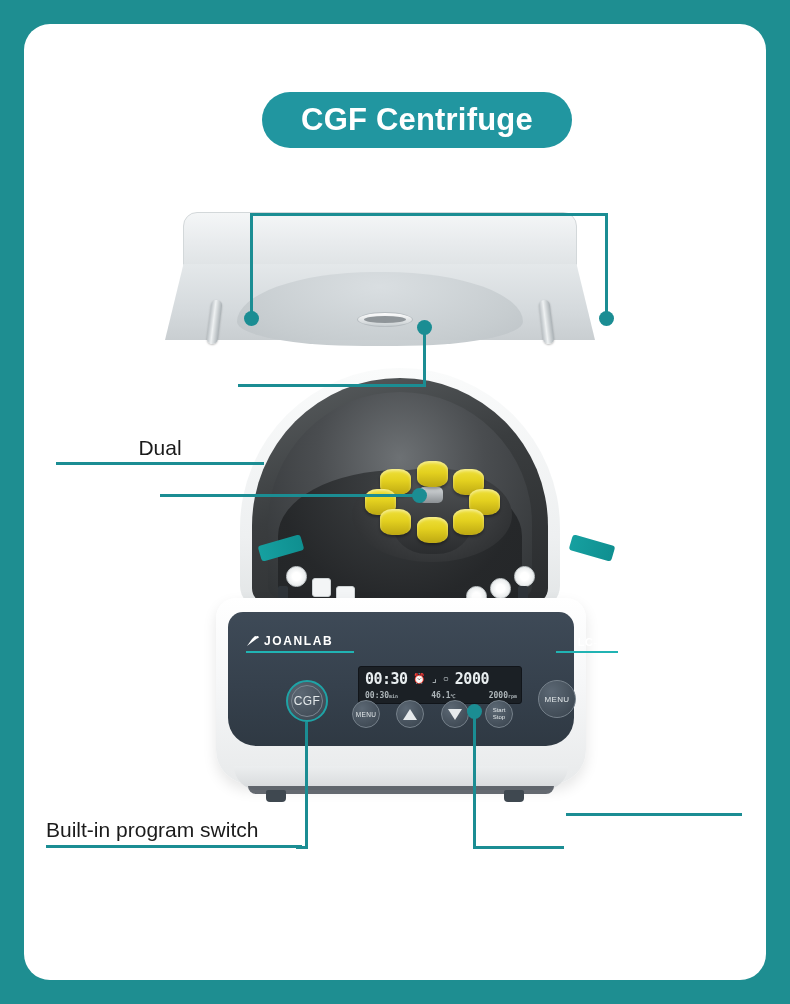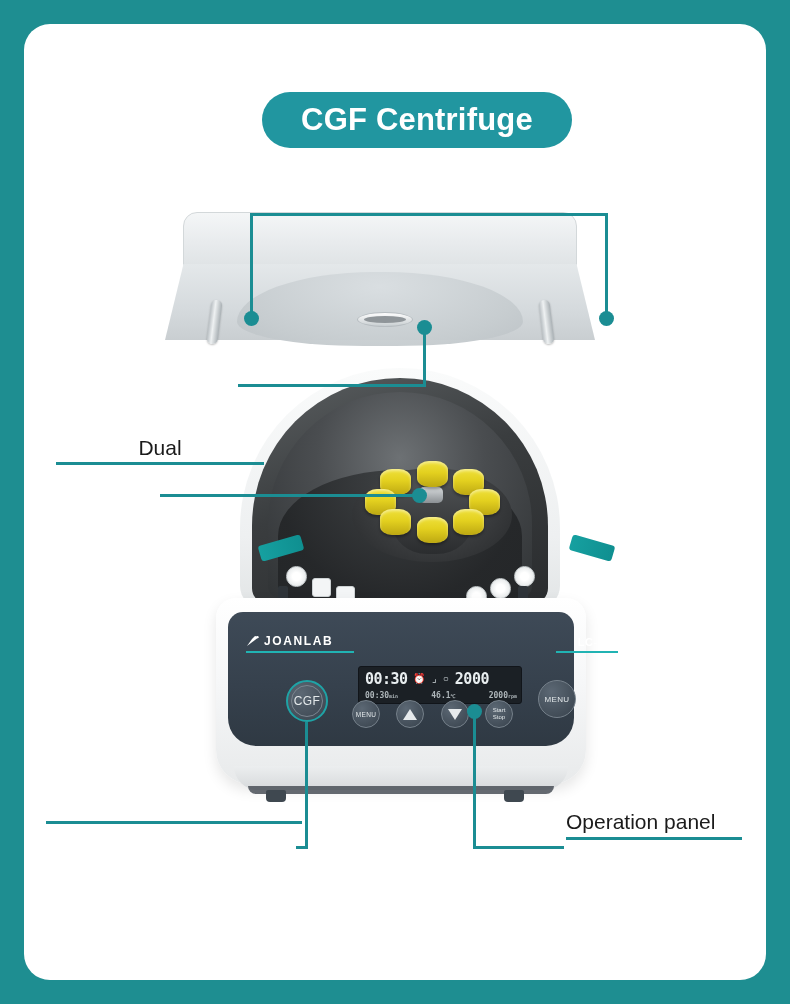--- a/index.html
+++ b/index.html
@@ -413,24 +413,24 @@
   <div class="callout" style="left:56px; top:436px; width:208px;">
     <div class="lbl two-line">
       <span>Dual</span><br>
     </div>
     <div class="rule" style="width:208px; margin-top:2px;"></div>
   </div>
 
   <div class="ln v" style="left:305px; top:722px; height:124px;"></div>
   <div class="ln h" style="left:296px; top:846px; width:12px;"></div>
   <div class="callout" style="left:46px; top:818px;">
+    <div class="lbl">Built-in program switch</div>
     <div class="rule" style="width:256px;"></div>
   </div>
 
   <div class="ln v" style="left:473px; top:714px; height:132px;"></div>
   <div class="ln h" style="left:473px; top:846px; width:91px;"></div>
   <div class="dot" style="left:467px; top:704px;"></div>
 
   <div class="callout" style="left:566px; top:810px;">
-    <div class="lbl">Operation panel</div>
     <div class="rule" style="width:176px;"></div>
   </div>
 </div>
 
 </body></html>

